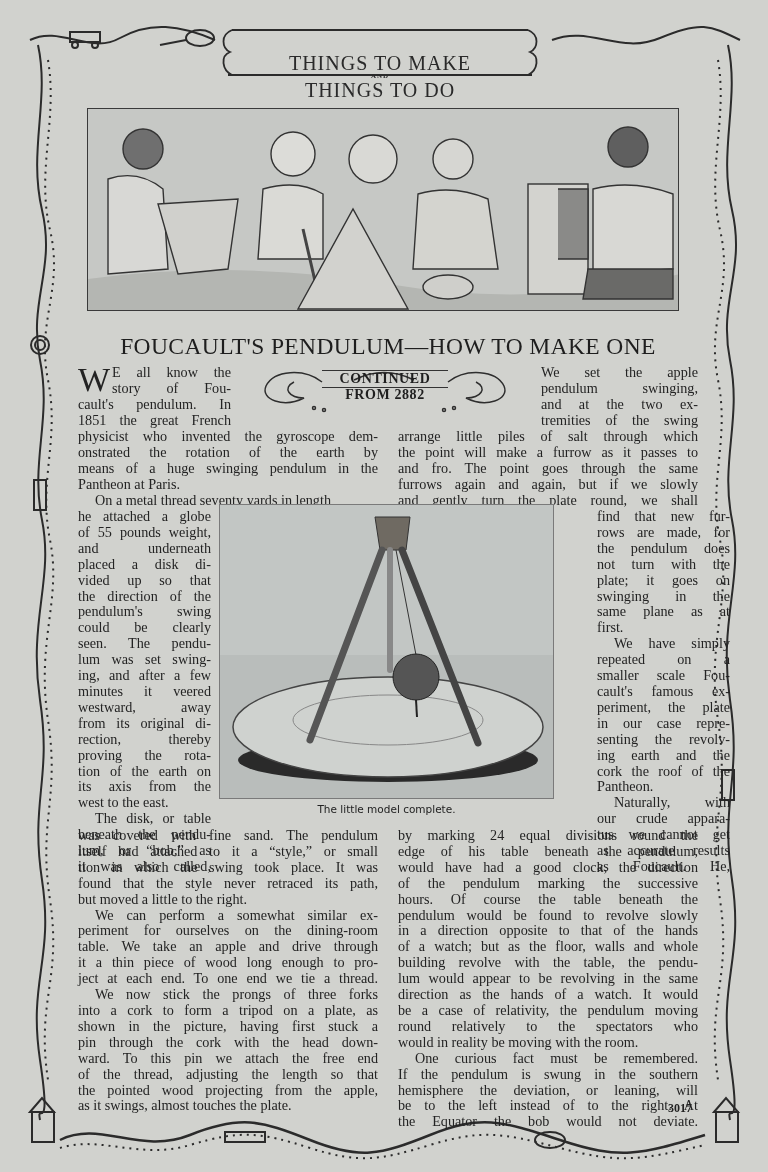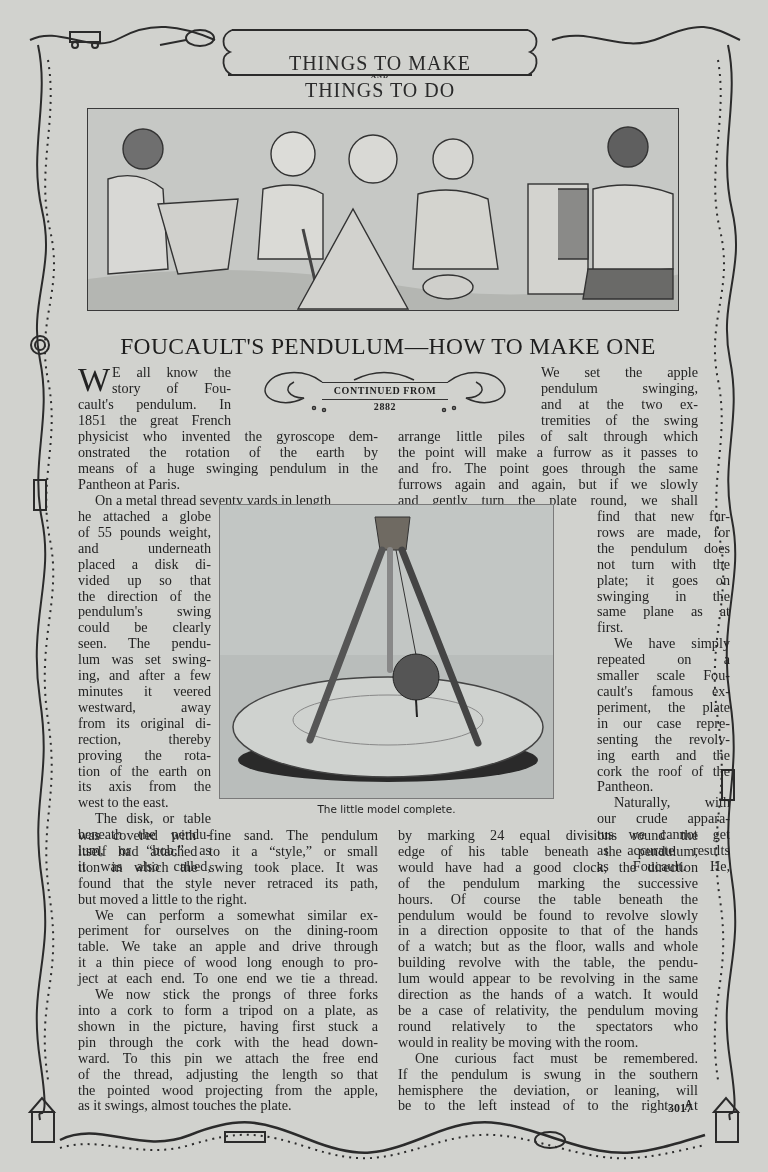--- a/index.html
+++ b/index.html
@@ -29,22 +29,22 @@
   }
   .text { position:absolute; font-size:14.2px; line-height:15.9px; color:#232323; }
   .text p { margin:0; text-align:justify; text-align-last:justify; }
   .text p.last { text-align-last:left; }
   .text p.ind { text-indent:17px; }
   .dropcap { float:left; font-size:34px; line-height:28px; margin:1px 2px -2px 0; }
   .continued {
     position:absolute; left:254px; top:368px; width:262px; height:46px;
   }
   .continued .label {
-    position:absolute; left:68px; top:14px; width:126px; height:16px;
-    font-size:10px; font-weight:bold; letter-spacing:0.6px; text-align:center; line-height:16px;
+    position:absolute; left:68px; top:2px; width:126px; height:16px;
+    font-size:14px; font-weight:bold; letter-spacing:0.6px; text-align:center; line-height:16px;
     border-top:1.5px solid #333; border-bottom:1.5px solid #333;
   }
   .figure {
     position:absolute; left:219px; top:504px; width:335px; height:295px;
     background:#bfc3c1; border:1px solid #7a7a7a; box-sizing:border-box; overflow:hidden;
   }
   .caption {
     position:absolute; left:219px; top:803px; width:335px; text-align:center;
     font-family:"DejaVu Sans", sans-serif; font-weight:normal; font-size:10.5px; color:#222;
   }
@@ -269,20 +269,21 @@
     <p>building revolve with the table, the pendu-</p>
     <p>lum would appear to be revolving in the same</p>
     <p>direction as the hands of a watch.  It would</p>
     <p>be a case of relativity, the pendulum moving</p>
     <p>round relatively to the spectators who</p>
     <p class="last">would in reality be moving with the room.</p>
     <p class="ind">One curious fact must be remembered.</p>
     <p>If the pendulum is swung in the southern</p>
     <p>hemisphere the deviation, or leaning, will</p>
     <p>be to the left instead of to the right.  At</p>
+    <p>the Equator the bob would not deviate.</p>
   </div>
 
   <div class="figure">
     <svg width="335" height="295" viewBox="0 0 335 295">
       <rect width="335" height="150" fill="#c2c6c4"></rect>
       <rect y="150" width="335" height="145" fill="#b9bdbb"></rect>
 
       <ellipse cx="168" cy="255" rx="150" ry="22" fill="#2a2a2a"></ellipse>
 
       <ellipse cx="168" cy="222" rx="155" ry="50" fill="#cfd2cf" stroke="#444" stroke-width="1.5"></ellipse>

